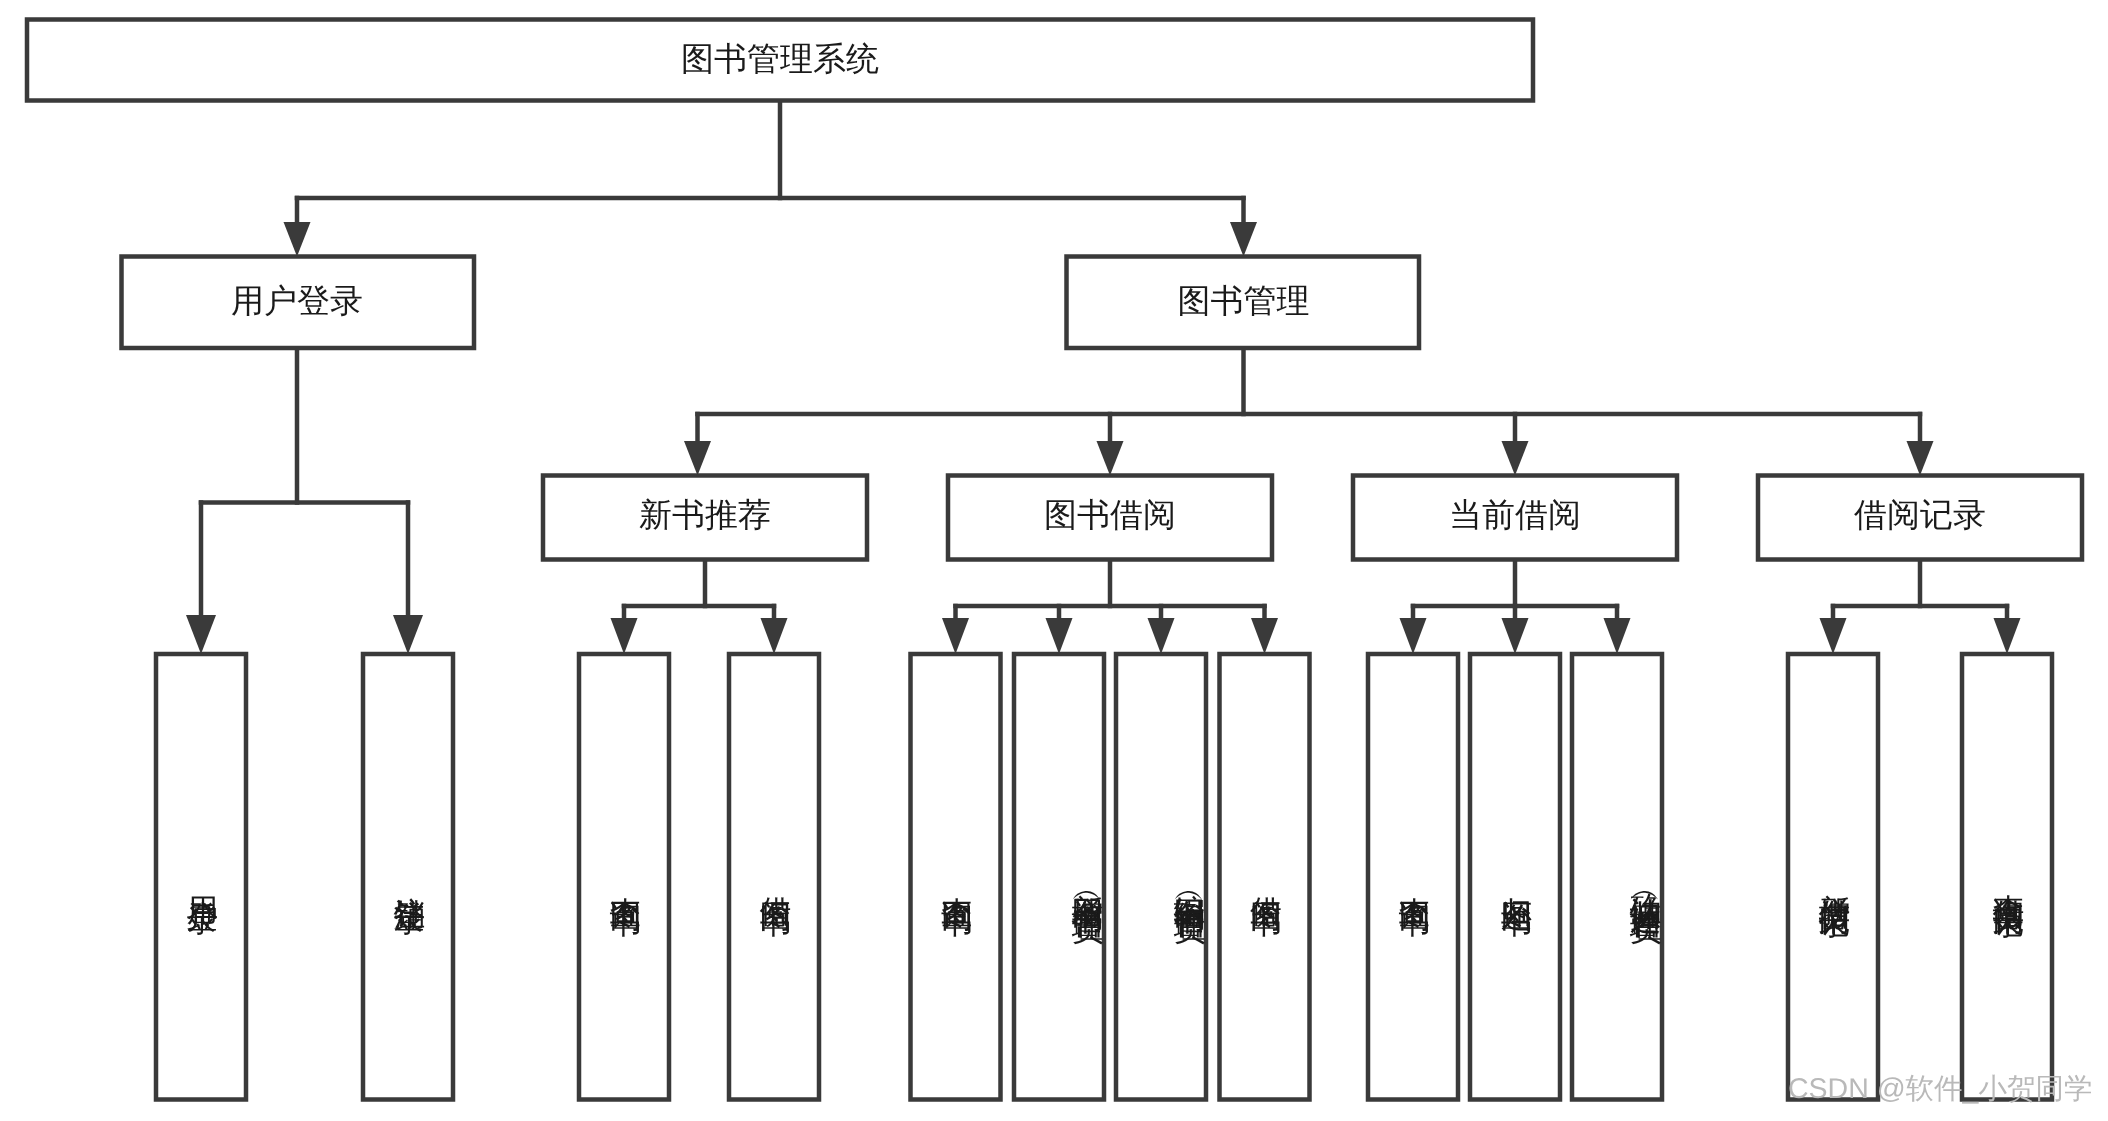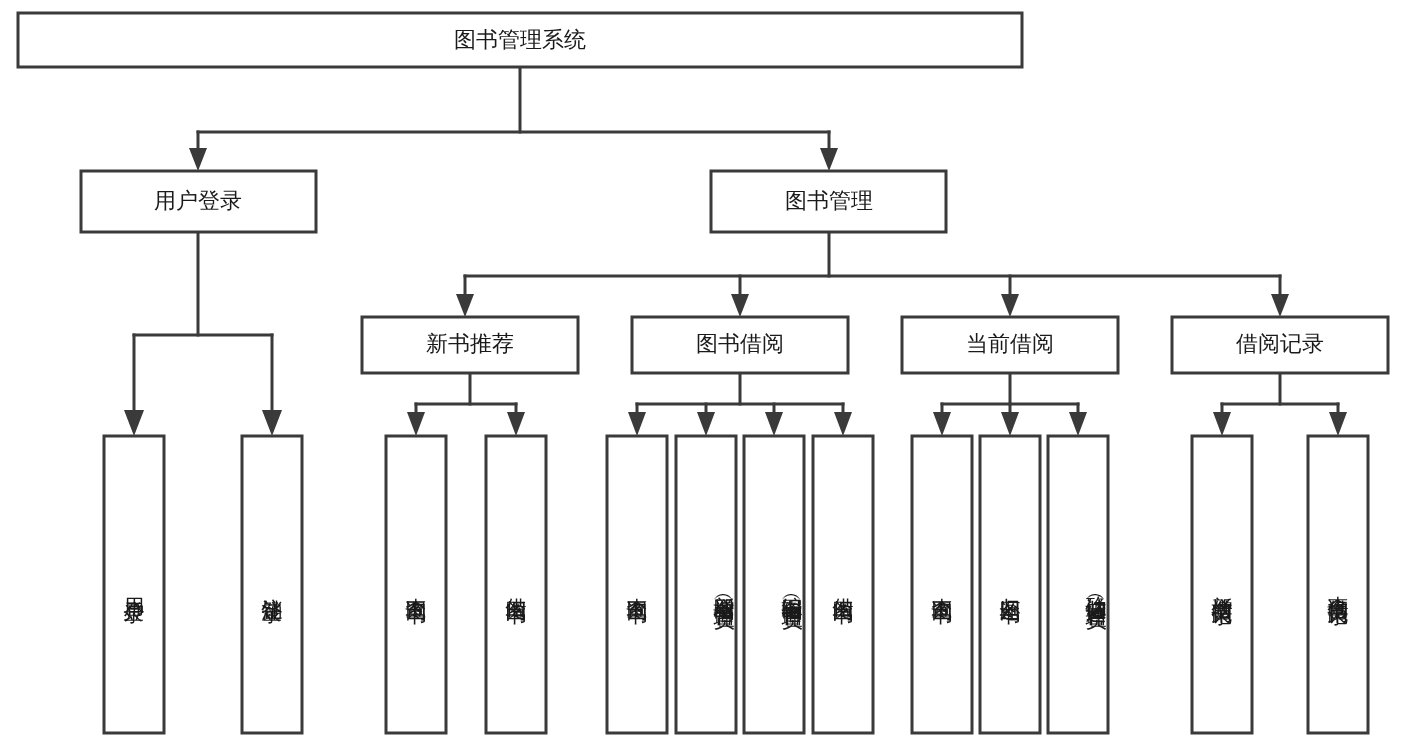--- a/index.html
+++ b/index.html
@@ -204,14 +204,15 @@
   <div class="leaf-label" style="left:744px; top:436px; width:60px; height:297px; align-items:flex-start; padding-top:6px; box-sizing:border-box;">编辑图书（管理员）</div>
   <div class="leaf-label" style="left:813px; top:436px; width:60px; height:297px;">借阅图书</div>
 
   <div class="leaf-label" style="left:912px; top:436px; width:60px; height:297px;">查询图书</div>
   <div class="leaf-label" style="left:980px; top:436px; width:60px; height:297px;">归还图书</div>
   <div class="leaf-label" style="left:1048px; top:436px; width:60px; height:297px; align-items:flex-start; padding-top:6px; box-sizing:border-box;">确认归还（管理员）</div>
 
   <div class="leaf-label" style="left:1192px; top:436px; width:60px; height:297px;">新增借阅记录</div>
   <div class="leaf-label" style="left:1308px; top:436px; width:60px; height:297px;">查询借阅记录</div>
 
+  <div class="watermark" style="left:1192px; top:713px;">CSDN @软件_小贺同学</div>
 
 </div>
 
 </body></html>

